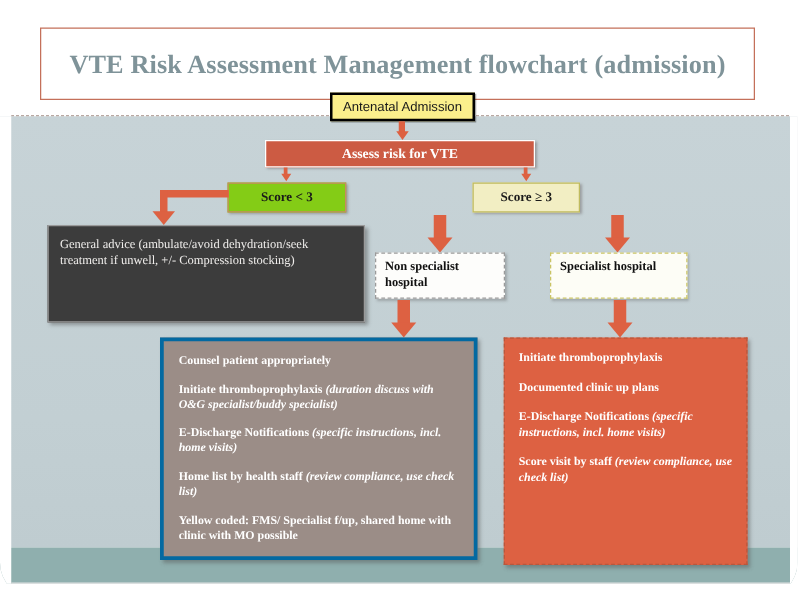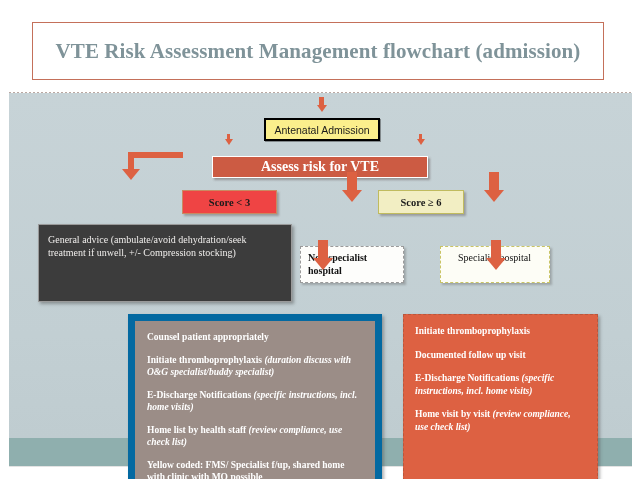--- a/index.html
+++ b/index.html
@@ -3,20 +3,21 @@
 <meta charset="utf-8">
 <style>
   html,body{margin:0;padding:0;background:#ffffff;}
   body{font-family:"Liberation Serif",serif;}
 
   #slide{
     position:relative;
     width:638px;height:479px;
     background:#ffffff;
     overflow:hidden;
+    border-radius:29px;
   }
 
   
   .bg-white-top{position:absolute;left:0;top:0;width:638px;height:93px;background:#ffffff;}
   .bg-body{position:absolute;left:0;top:93px;width:638px;height:345px;
            background:linear-gradient(180deg,#c7d3d7 0%,#c2cfd3 70%,#bfccd0 100%);}
   .bg-teal{position:absolute;left:0;top:438px;width:638px;height:29px;background:#8fafae;}
   .bg-white-bottom{position:absolute;left:0;top:467px;width:638px;height:12px;background:#ffffff;}
   .edge-left{position:absolute;left:0;top:93px;width:9px;height:374px;background:#ffffff;}
   .edge-right{position:absolute;right:0;top:93px;width:6px;height:374px;background:#ffffff;}
@@ -30,41 +31,41 @@
     border:1px solid #c4705a;background:#ffffff;
     display:flex;align-items:center;justify-content:center;
   }
   .title-text{
     font-family:"Liberation Serif",serif;
     font-weight:bold;font-size:21px;color:#7f9399;
     letter-spacing:.1px;white-space:nowrap;
   }
 
   
-  .node{position:absolute;box-sizing:border-box;margin-top:44px;}
+  .node{position:absolute;box-sizing:border-box;}
 
   .n-antenatal{
     left:264px;top:74px;width:116px;height:23px;
     background:#fbef8c;border:2.5px solid #000000;
     font-family:"Liberation Sans",sans-serif;font-size:10.5px;color:#1a1a1a;
     display:flex;align-items:center;justify-content:center;
     box-shadow:1px 1px 0 rgba(0,0,0,.35);
   }
 
   .n-assess{
     left:212px;top:112px;width:216px;height:22px;
     background:#cc5b43;border:1.5px solid #ffffff;
-    font-family:"Liberation Serif",serif;font-weight:bold;font-size:14px;color:#ffffff;
+    font-family:"Liberation Serif",serif;font-weight:bold;font-size:11px;color:#ffffff;
     display:flex;align-items:center;justify-content:center;
     box-shadow:1.5px 1.5px 2px rgba(90,80,80,.45);
   }
 
   .n-score-low{
     left:182px;top:146px;width:95px;height:24px;
-    background:#ef4444;border:1px solid #c98a62;
+    background:#84cc16;border:1px solid #c98a62;
     font-family:"Liberation Serif",serif;font-weight:bold;font-size:10.5px;color:#1a1a1a;
     display:flex;align-items:center;justify-content:center;
     box-shadow:1.5px 1.5px 2px rgba(90,80,80,.4);
   }
 
   .n-score-high{
     left:378px;top:146px;width:86px;height:24px;
     background:#f2eec3;border:1px solid #c0bb5e;
     font-family:"Liberation Serif",serif;font-weight:bold;font-size:10.5px;color:#1a1a1a;
     display:flex;align-items:center;justify-content:center;
@@ -86,28 +87,28 @@
     left:300px;top:202px;width:104px;height:37px;
     background:#fdfdfb;border:1px dashed #9a9a9a;
     padding:5px 7px;
     font-family:"Liberation Serif",serif;font-weight:bold;font-size:10px;line-height:1.28;color:#111;
     box-shadow:1.5px 1.5px 2px rgba(90,90,90,.35);
   }
 
   .n-spec{
     left:440px;top:202px;width:110px;height:37px;
     background:#fdfdf6;border:1px dashed #c9c465;
-    padding:5px 17px;
-    font-family:"Liberation Serif",serif;font-weight:normal;font-size:10px;line-height:1.28;color:#111;
+    padding:5px 7px;
+    font-family:"Liberation Serif",serif;font-weight:bold;font-size:10px;line-height:1.28;color:#111;
     box-shadow:1.5px 1.5px 2px rgba(90,90,90,.35);
   }
 
   .n-detail-left{
-    left:128px;top:270px;width:254px;height:208px;
-    background:#9b8d87;border:7px solid #0369a1;
+    left:128px;top:270px;width:254px;height:178px;
+    background:#9b8d87;border:3px solid #0369a1;
     padding:10px 12px 0 12px;
     box-shadow:2px 2px 3px rgba(80,80,80,.45);
   }
   .n-detail-left p{
     margin:0 0 10px 0;
     font-family:"Liberation Serif",serif;font-weight:bold;font-size:9.5px;line-height:1.32;color:#ffffff;
   }
 
   .n-detail-right{
     left:403px;top:270px;width:195px;height:182px;
@@ -203,21 +204,21 @@
   <div class="arrow a-assess-r">
     <div class="shaft"></div>
       <div class="head"></div>
   </div>
 
   <div class="node n-score-low">
     <span>Score &lt; 3</span>
   </div>
 
   <div class="node n-score-high">
-    <span>Score ≥ 6</span>
+    <span>Score ≥ 3</span>
   </div>
 
   <div class="arrow a-elbow">
     <div class="h-seg"></div>
       <div class="v-seg"></div>
       <div class="head"></div>
   </div>
 
   <div class="node n-advice">
     <p>General advice (ambulate/avoid dehydration/seek treatment if unwell, +/- Compression stocking)</p>
@@ -265,23 +266,23 @@
     <p>
       <span>Yellow coded: FMS/ Specialist f/up, shared home with clinic with MO possible</span><span class="it"></span>
     </p>
   </div>
 
   <div class="node n-detail-right">
     <p>
       <span>Initiate thromboprophylaxis</span><span class="it"></span>
     </p>
     <p>
-      <span>Documented follow up visit</span><span class="it"></span>
+      <span>Documented clinic up plans</span><span class="it"></span>
     </p>
     <p>
       <span>E-Discharge Notifications </span><span class="it">(specific instructions, incl. home visits)</span>
     </p>
     <p>
-      <span>Home visit by visit </span><span class="it">(review compliance, use check list)</span>
+      <span>Score visit by staff </span><span class="it">(review compliance, use check list)</span>
     </p>
   </div>
 
 </div>
 
 </body></html>

